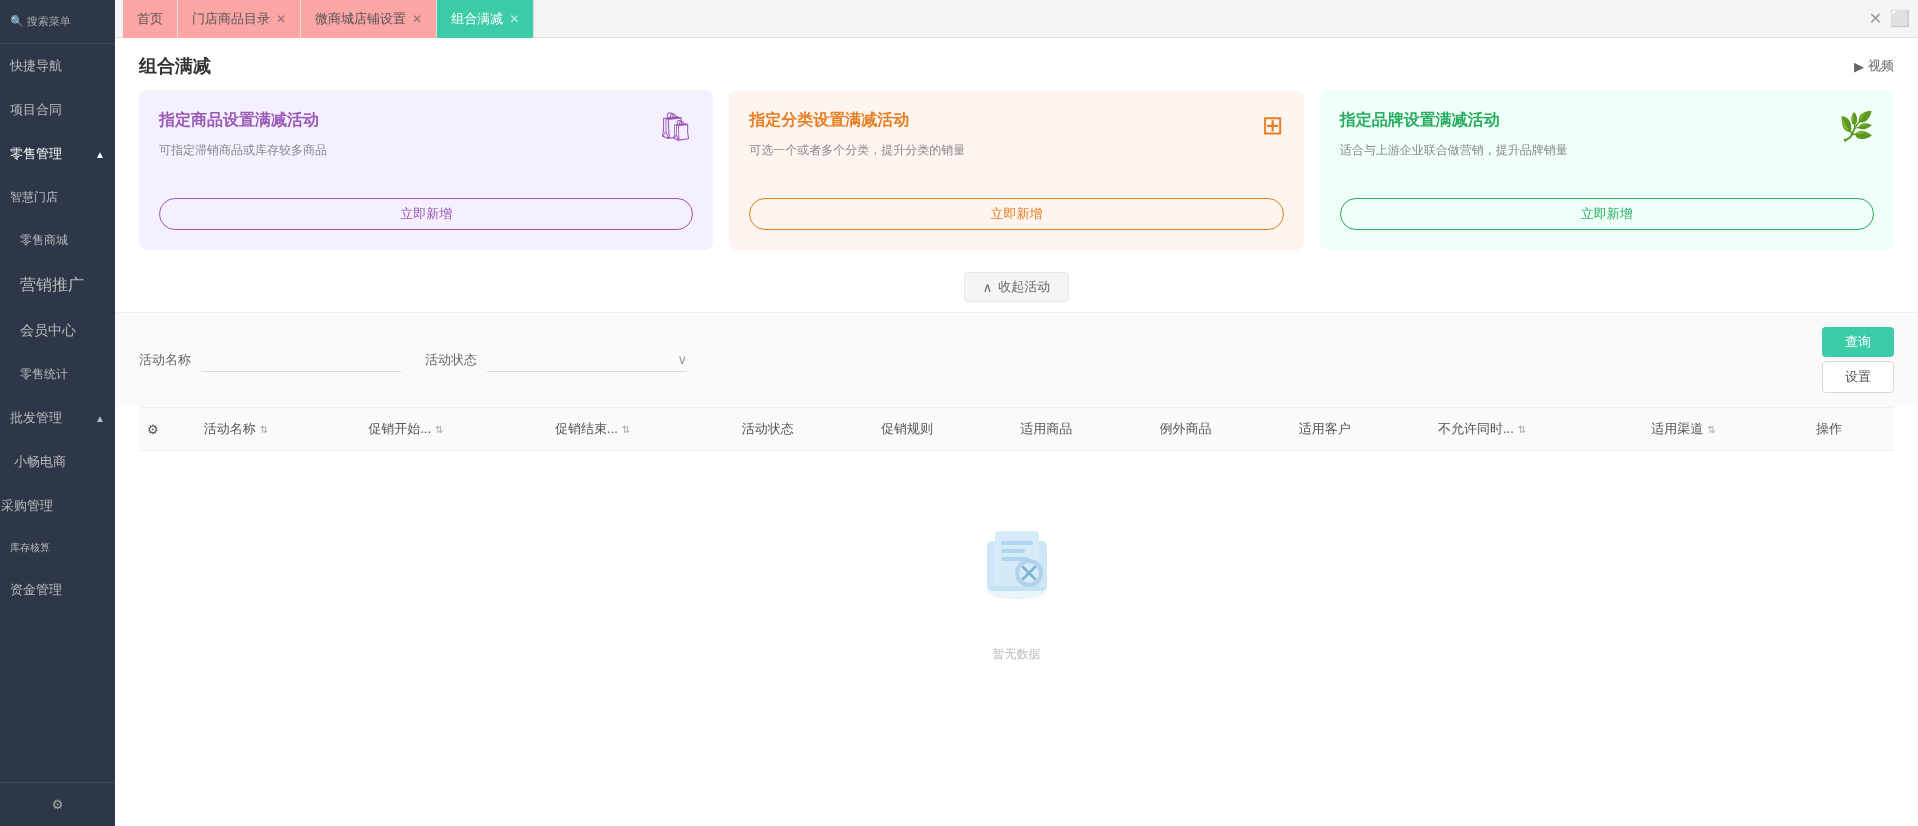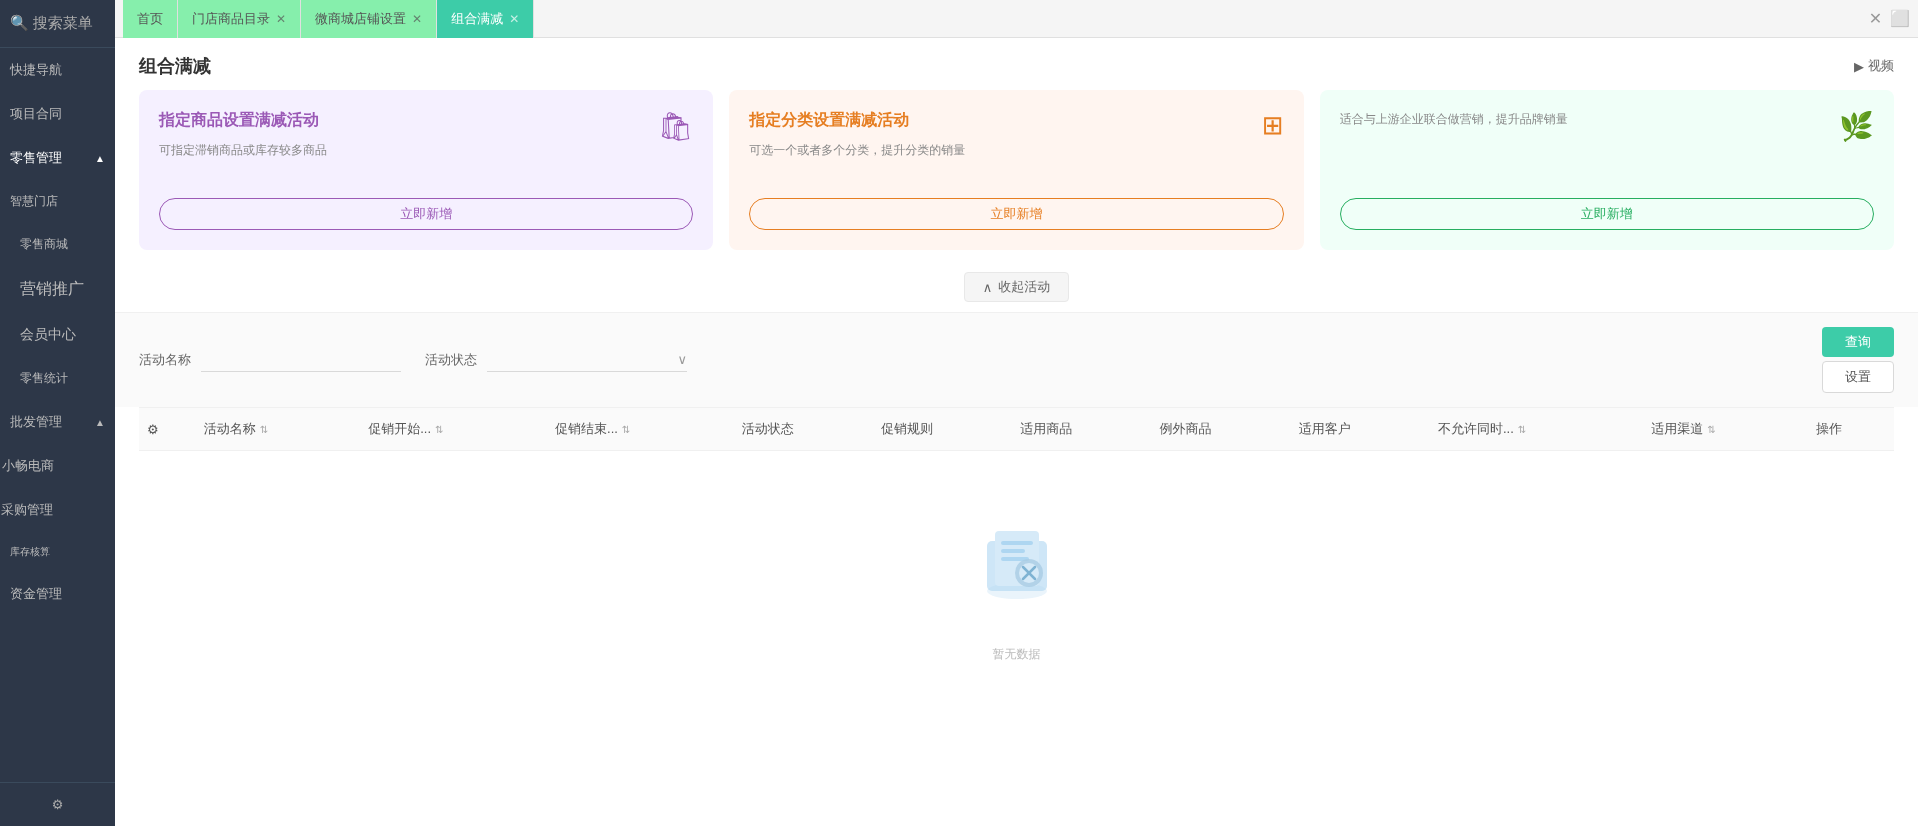--- a/index.html
+++ b/index.html
@@ -10,21 +10,21 @@
       width: 115px;
       background: #2d3748;
       color: #ccc;
       display: flex;
       flex-direction: column;
       flex-shrink: 0;
       height: 100%;
     }
     .sidebar-search {
       padding: 14px 10px;
-      font-size: 15px;
+      font-size: 11px;
       color: #aaa;
       cursor: pointer;
       border-bottom: 1px solid #3a4a5c;
     }
     .sidebar-item {
       padding: 13px 10px;
       font-size: 13px;
       color: #bbb;
       cursor: pointer;
       display: flex;
@@ -64,21 +64,21 @@
     }
     .tab {
       display: flex;
       align-items: center;
       padding: 0 14px;
       height: 38px;
       font-size: 13px;
       color: #555;
       cursor: pointer;
       border-right: 1px solid #e0e0e0;
-      background: #86efac;
+      background: #fca5a5;
       white-space: nowrap;
     }
     .tab.active {
       background: #3dcca8;
       color: #fff;
     }
     .tab .close-icon {
       margin-left: 6px;
       font-size: 12px;
       line-height: 1;
@@ -347,21 +347,21 @@
       <div class="sidebar-item" style="padding-left: 20px; font-size: 14px;">
         <span>会员中心</span>
       </div>
       <div class="sidebar-item" style="padding-left: 20px; font-size: 12px;">
         <span>零售统计</span>
       </div>
       <div class="sidebar-item" style="padding-left: 10px; font-size: 13px;">
         <span>批发管理</span>
         <span class="arrow">▲</span>
       </div>
-      <div class="sidebar-item" style="padding-left: 2px; font-size: 13px;">
+      <div class="sidebar-item" style="padding-left: 14px; font-size: 13px;">
         <span>小畅电商</span>
       </div>
       <div class="sidebar-item" style="padding-left: 1px; font-size: 13px;">
         <span>采购管理</span>
       </div>
       <div class="sidebar-item" style="padding-left: 10px; font-size: 10px;">
         <span>库存核算</span>
       </div>
       <div class="sidebar-item" style="padding-left: 10px; font-size: 13px;">
         <span>资金管理</span>
@@ -416,20 +416,21 @@
         <button class="promo-card-btn">立即新增</button>
       </div>
       <div class="promo-card orange">
         <div class="promo-card-icon" style="color:#e67e22;font-size:26px;">⊞</div>
         <div class="promo-card-title">指定分类设置满减活动</div>
         <div class="promo-card-desc">可选一个或者多个分类，提升分类的销量</div>
         <button class="promo-card-btn">立即新增</button>
       </div>
       <div class="promo-card green">
         <div class="promo-card-icon" style="color:#27ae60;">🌿</div>
+        <div class="promo-card-title">指定品牌设置满减活动</div>
         <div class="promo-card-desc">适合与上游企业联合做营销，提升品牌销量</div>
         <button class="promo-card-btn">立即新增</button>
       </div>
     </div>
 
     <div class="collapse-bar">
       <div class="collapse-btn">
         <span>∧</span>
         <span>收起活动</span>
       </div>

